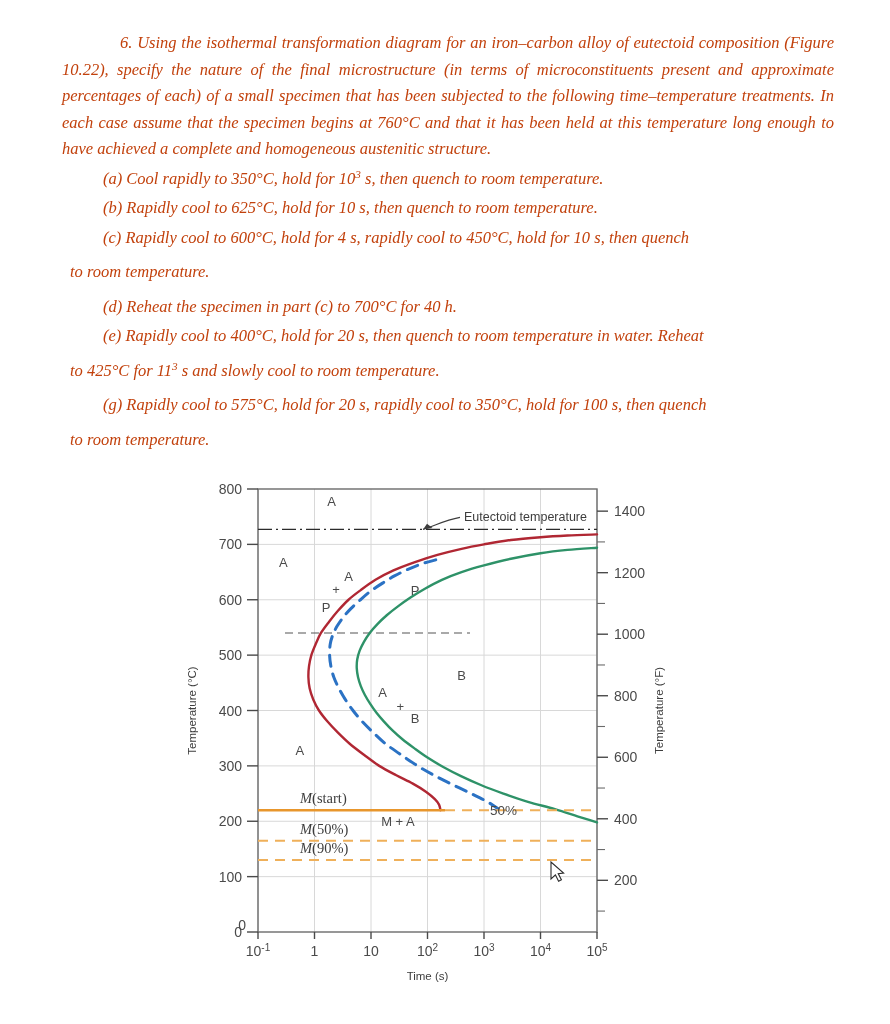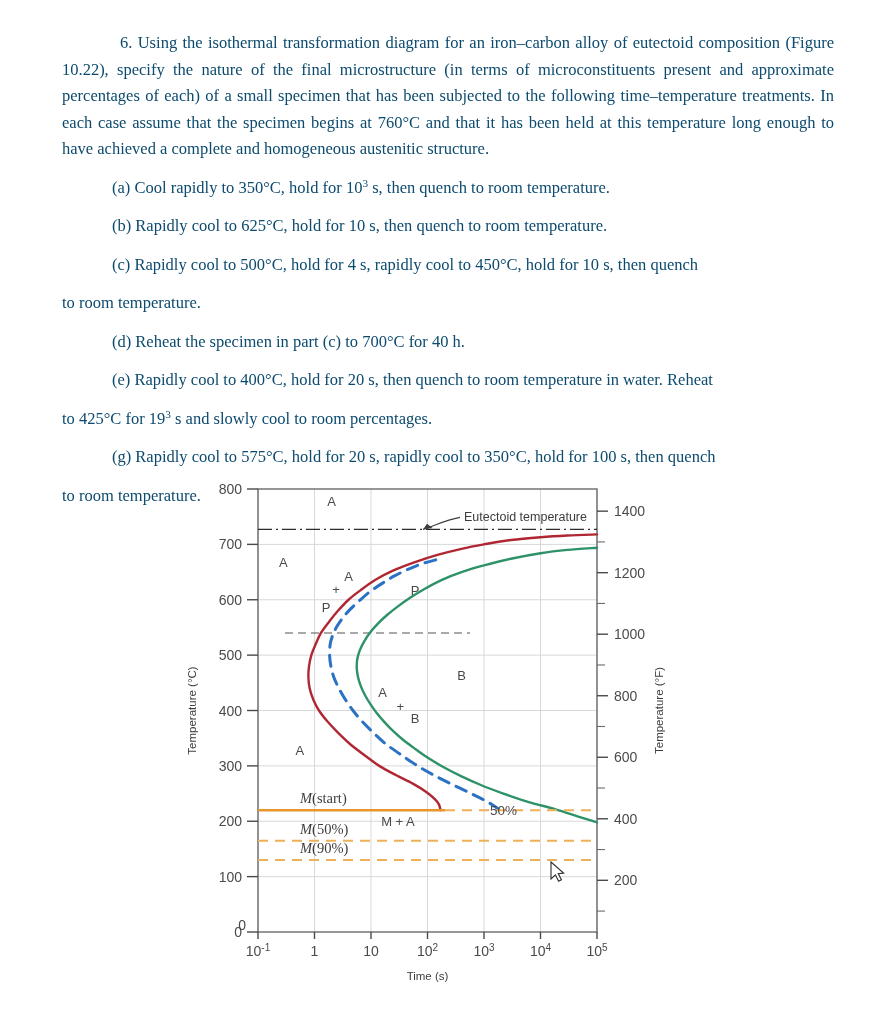--- a/index.html
+++ b/index.html
@@ -7,26 +7,26 @@
     width:890px;height:1024px;background:#ffffff;
     font-family:"Liberation Serif", serif;
     color:#000;overflow:hidden;
   }
   .page{position:relative;width:890px;height:1024px;}
 
   
   .prose{
     position:absolute;left:62px;top:30px;width:772px;
     font-family:"Liberation Serif", serif;
-    font-size:16.5px;line-height:26.5px;color:#0c4a6e;
+    font-size:16.5px;line-height:26.5px;color:#c2410c;font-style:italic;
   }
   .p-just{text-align:justify;text-justify:inter-word;margin:0;}
   .p-just.first{text-indent:58px;}
-  .p-item{margin:12px;text-indent:38px;}
-  .p-cont{margin:0;text-indent:0;}
+  .p-item{margin:3px;text-indent:38px;}
+  .p-cont{margin:8px;text-indent:0;}
   sup{font-size:0.68em;vertical-align:super;line-height:0;}
 
   
   .figure{position:absolute;left:0px;top:470px;width:890px;height:530px;}
   svg.ttt{display:block;}
   .axlabel{font-family:"Liberation Sans", sans-serif;font-size:11.5px;fill:#3d3d3d;}
   .ticklab{font-family:"Liberation Sans", sans-serif;font-size:14px;fill:#4a4a4a;}
   .ticklab.sm{font-size:13.5px;}
   .regionlab{font-family:"Liberation Sans", sans-serif;font-size:13px;fill:#4a4a4a;}
   .bluelab{font-family:"Liberation Sans", sans-serif;font-size:13px;fill:#4a4a4a;}
@@ -39,25 +39,25 @@
 </style>
 </head>
 <body>
 
 <div class="page">
 
   <div class="prose">
     <p class="p-just first">6. Using the isothermal transformation diagram for an iron–carbon alloy of eutectoid composition (Figure 10.22), specify the nature of the final microstructure (in terms of microconstituents present and approximate percentages of each) of a small specimen that has been subjected to the following time–temperature treatments. In each case assume that the specimen begins at 760°C and that it has been held at this temperature long enough to have achieved a complete and homogeneous austenitic structure.</p>
     <p class="p-item"><span>(a) Cool rapidly to 350°C, hold for 10</span><sup>3</sup><span> s, then quench to room temperature.</span></p>
     <p class="p-item"><span>(b) Rapidly cool to 625°C, hold for 10 s, then quench to room temperature.</span></p>
-    <p class="p-item"><span>(c) Rapidly cool to 500°C, hold for 4 s, rapidly cool to 450°C, hold for 10 s, then quench</span></p>
+    <p class="p-item"><span>(c) Rapidly cool to 600°C, hold for 4 s, rapidly cool to 450°C, hold for 10 s, then quench</span></p>
     <p class="p-cont">to room temperature.</p>
     <p class="p-item"><span>(d) Reheat the specimen in part (c) to 700°C for 40 h.</span></p>
     <p class="p-item"><span>(e) Rapidly cool to 400°C, hold for 20 s, then quench to room temperature in water. Reheat</span></p>
-    <p class="p-cont"><span>to 425°C for 19</span><sup>3</sup><span> s and slowly cool to room percentages.</span></p>
+    <p class="p-cont"><span>to 425°C for 11</span><sup>3</sup><span> s and slowly cool to room temperature.</span></p>
     <p class="p-item"><span>(g) Rapidly cool to 575°C, hold for 20 s, rapidly cool to 350°C, hold for 100 s, then quench</span></p>
     <p class="p-cont">to room temperature.</p>
   </div>
 
   <div class="figure">
     <svg class="ttt" id="ttt-svg" width="890" height="530" viewBox="0 0 890 530">
         <line x1="258" y1="19" x2="258" y2="462" class="grid"></line>
         <line x1="314.5" y1="19" x2="314.5" y2="462" class="grid"></line>
         <line x1="371" y1="19" x2="371" y2="462" class="grid"></line>
         <line x1="427.5" y1="19" x2="427.5" y2="462" class="grid"></line>

